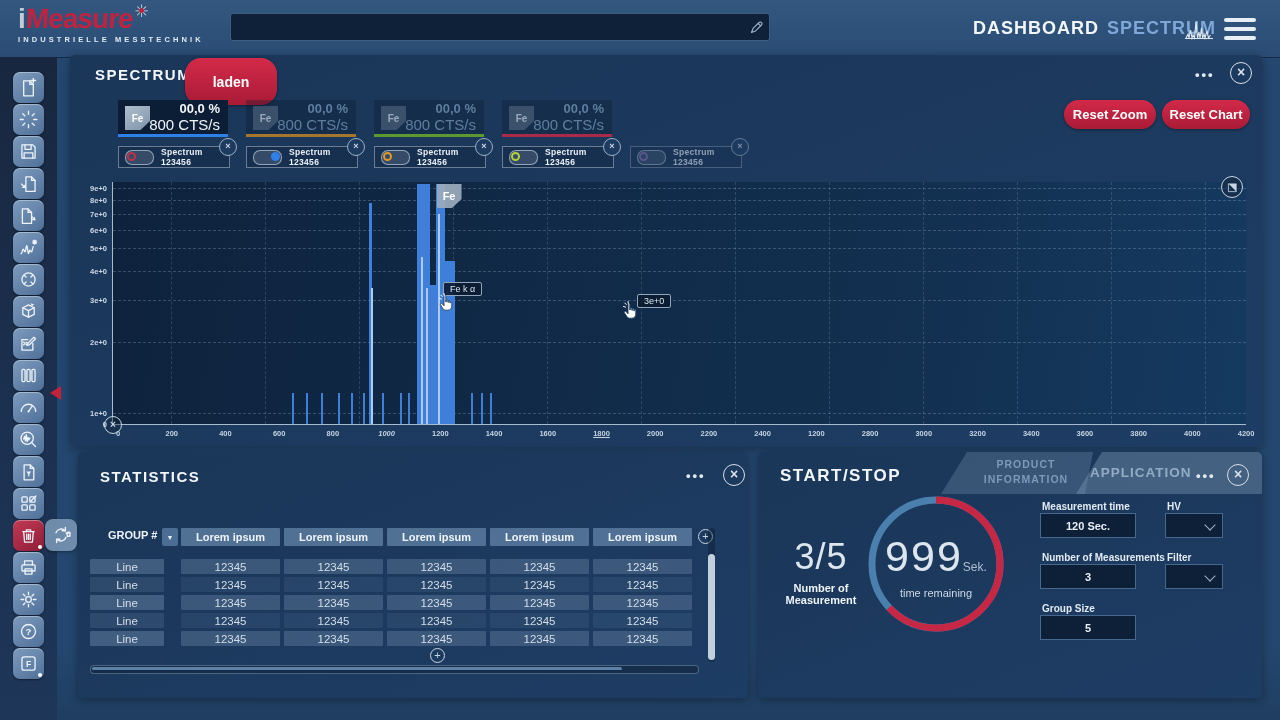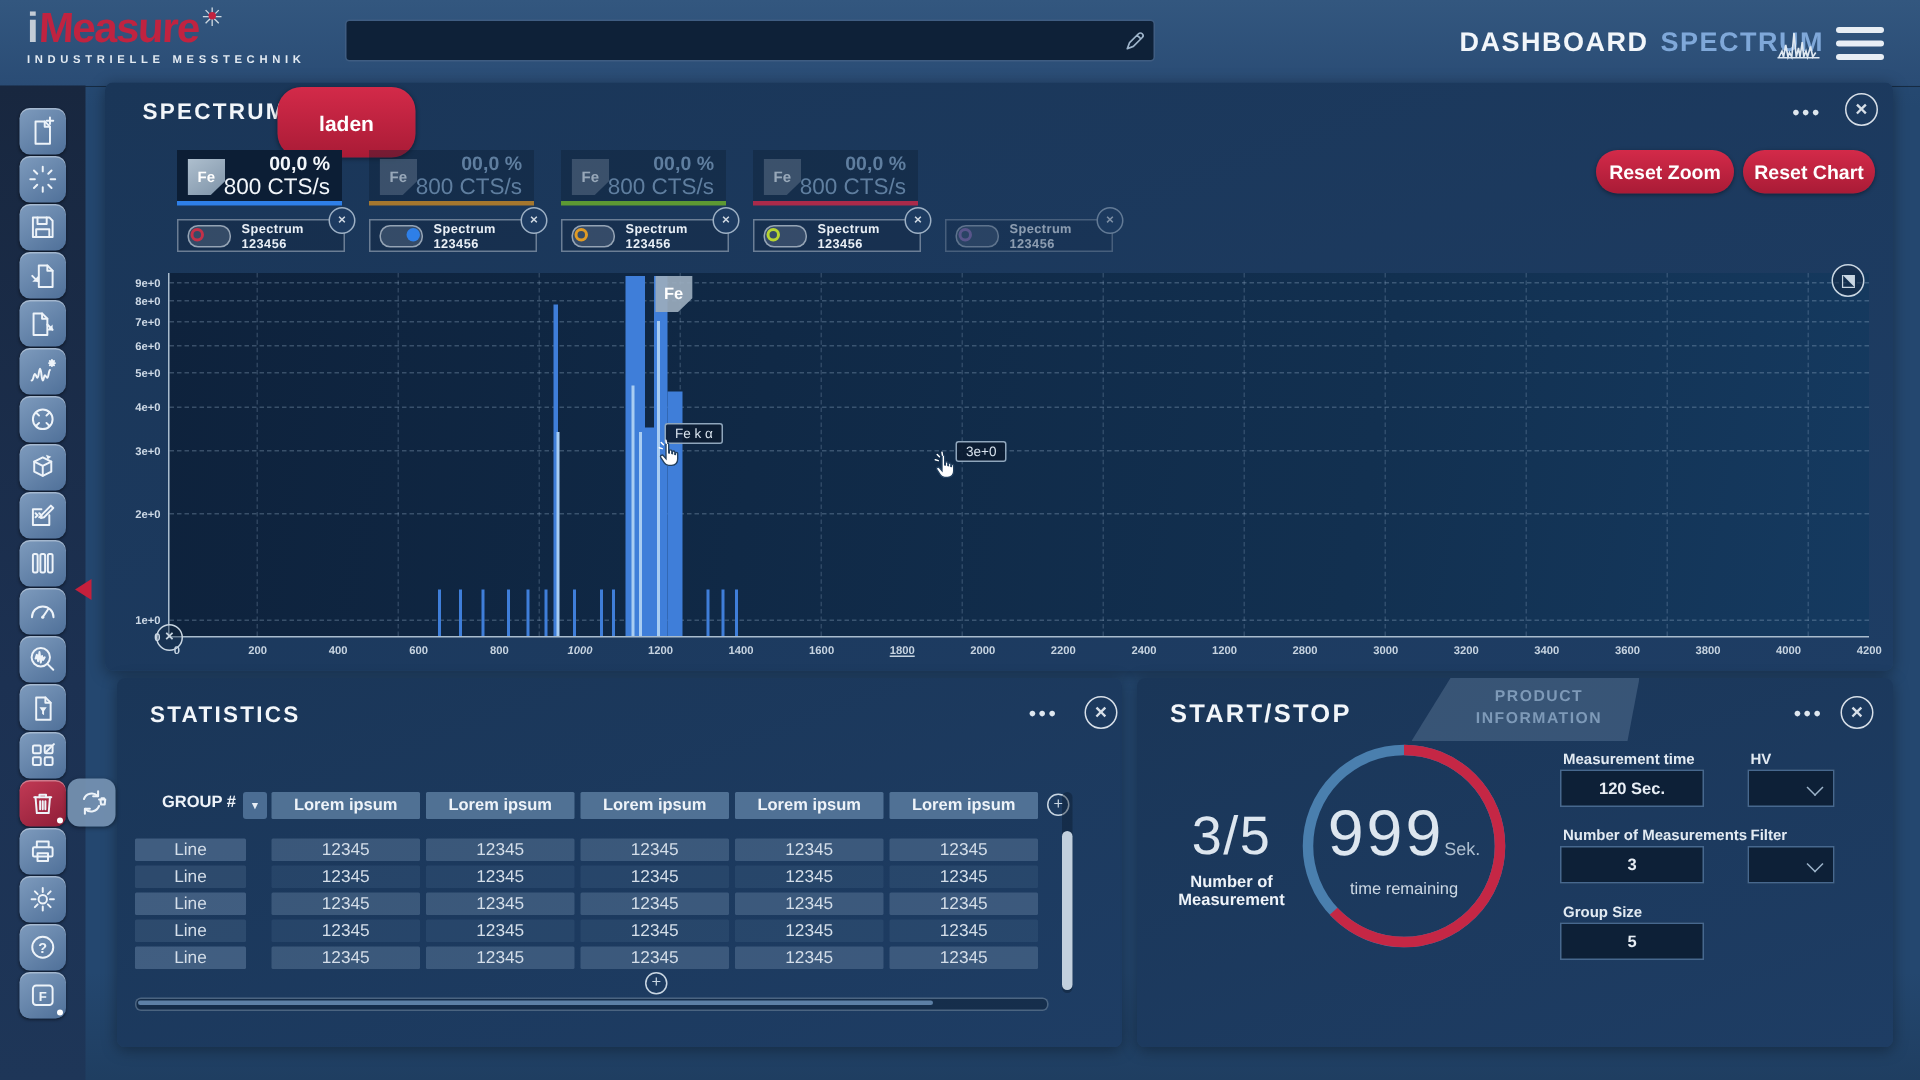--- a/index.html
+++ b/index.html
@@ -532,20 +532,23 @@
     </div>
   <div class="vscroll">
       <div class="vthumb"></div>
     </div>
 </div>
 
 <div class="panel" style="left:758px;top:452px;width:504px;height:246px;">
   <div class="ss-tab t1">
     <span class="lbl">PRODUCT INFORMATION</span>
   </div>
+  <div class="ss-tab t2">
+    <span class="lbl">APPLICATION</span>
+  </div>
   <div class="abs dots" style="left:438px;top:16px;">•••</div>
   <div class="abs closec" style="left:469px;top:12px;">×</div>
   <div class="abs ptitle" style="left:22px;top:14px;font-size:17px;">START/STOP</div>
 
   <div class="abs bigthin" style="left:18px;top:84px;width:90px;text-align:center;font-size:36px;">3/5</div>
   <div class="abs" style="left:0;top:130px;width:126px;text-align:center;font-size:11px;font-weight:bold;color:#eef3f9;">Number of Measurement</div>
 
   <svg class="abs" style="left:108px;top:42px;" width="140" height="140" viewBox="0 0 140 140">
     <circle cx="70" cy="70" r="64" fill="none" id="gauge-blue" stroke-width="7" stroke="#4a7fae"></circle>
     <circle cx="70" cy="70" r="64" fill="none" id="gauge-red" stroke-width="7" transform="rotate(-90 70 70)" stroke="#c52745" stroke-dasharray="253.3380315854809 148.7858280740126"></circle>

